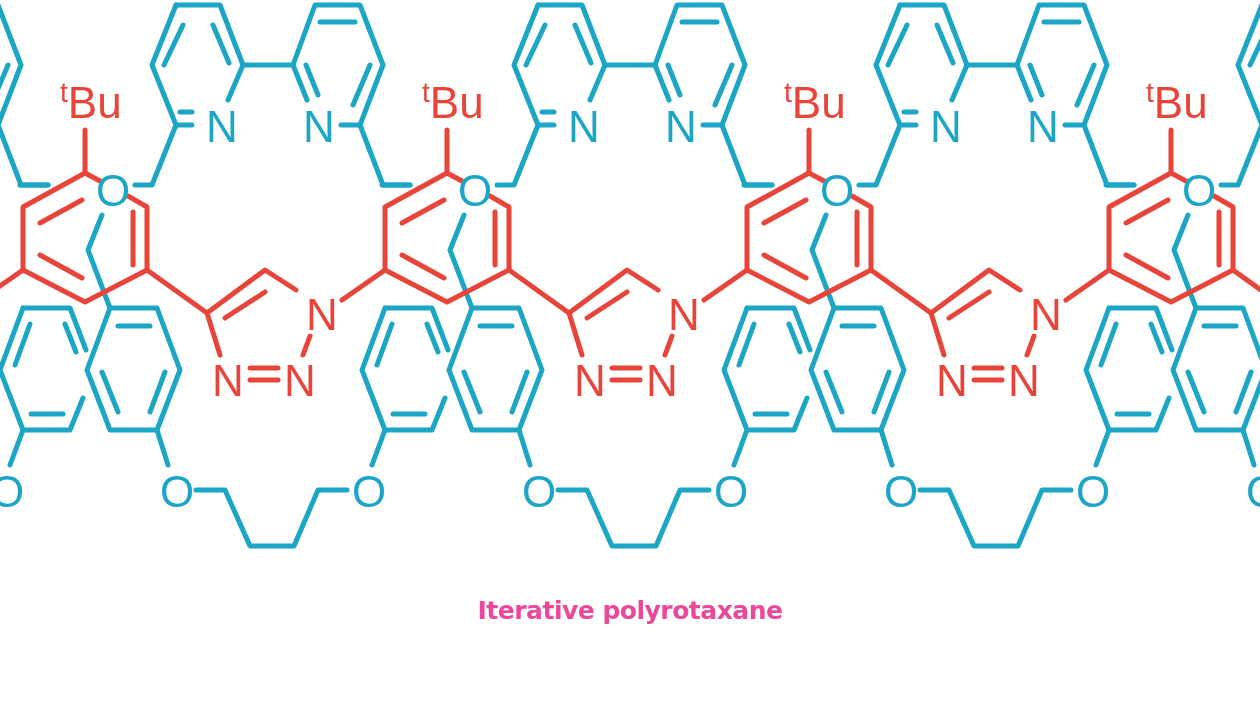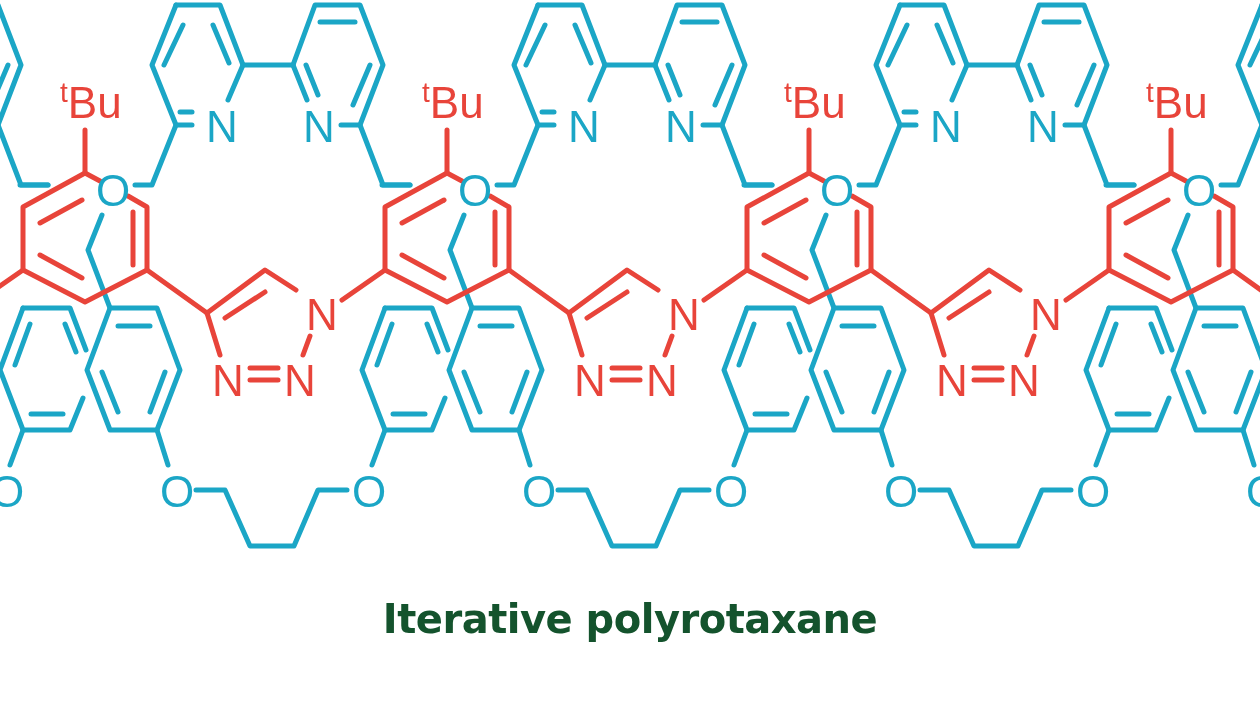--- a/index.html
+++ b/index.html
@@ -6,22 +6,22 @@
   body { width: 1260px; height: 720px; overflow: hidden; position: relative; }
   #canvas { position: absolute; left: 0; top: 0; width: 1260px; height: 720px; display: block; }
   .c { stroke: #1ba6c6; }
   .r { stroke: #e8443a; }
   .bond { fill: none; stroke-width: 5; stroke-linecap: round; stroke-linejoin: round; }
   .atom { font-family: "Liberation Sans", sans-serif; font-size: 44px; }
   .atom-c { fill: #1ba6c6; }
   .atom-r { fill: #e8443a; }
   #caption {
     position: absolute; left: 0; top: 596px; width: 1260px; text-align: center;
-    font-family: "DejaVu Sans", sans-serif; font-weight: bold; font-size: 40px;
-    color: #14532d; letter-spacing: -0.5px;
+    font-family: "DejaVu Sans", sans-serif; font-weight: bold; font-size: 25px;
+    color: #ec4899; letter-spacing: -0.5px;
   }
 </style>
 </head>
 <body>
 
 <svg id="canvas" viewBox="0 0 1260 720" xmlns="http://www.w3.org/2000/svg">
   <defs>
     <g id="unit">
 
       <g>

